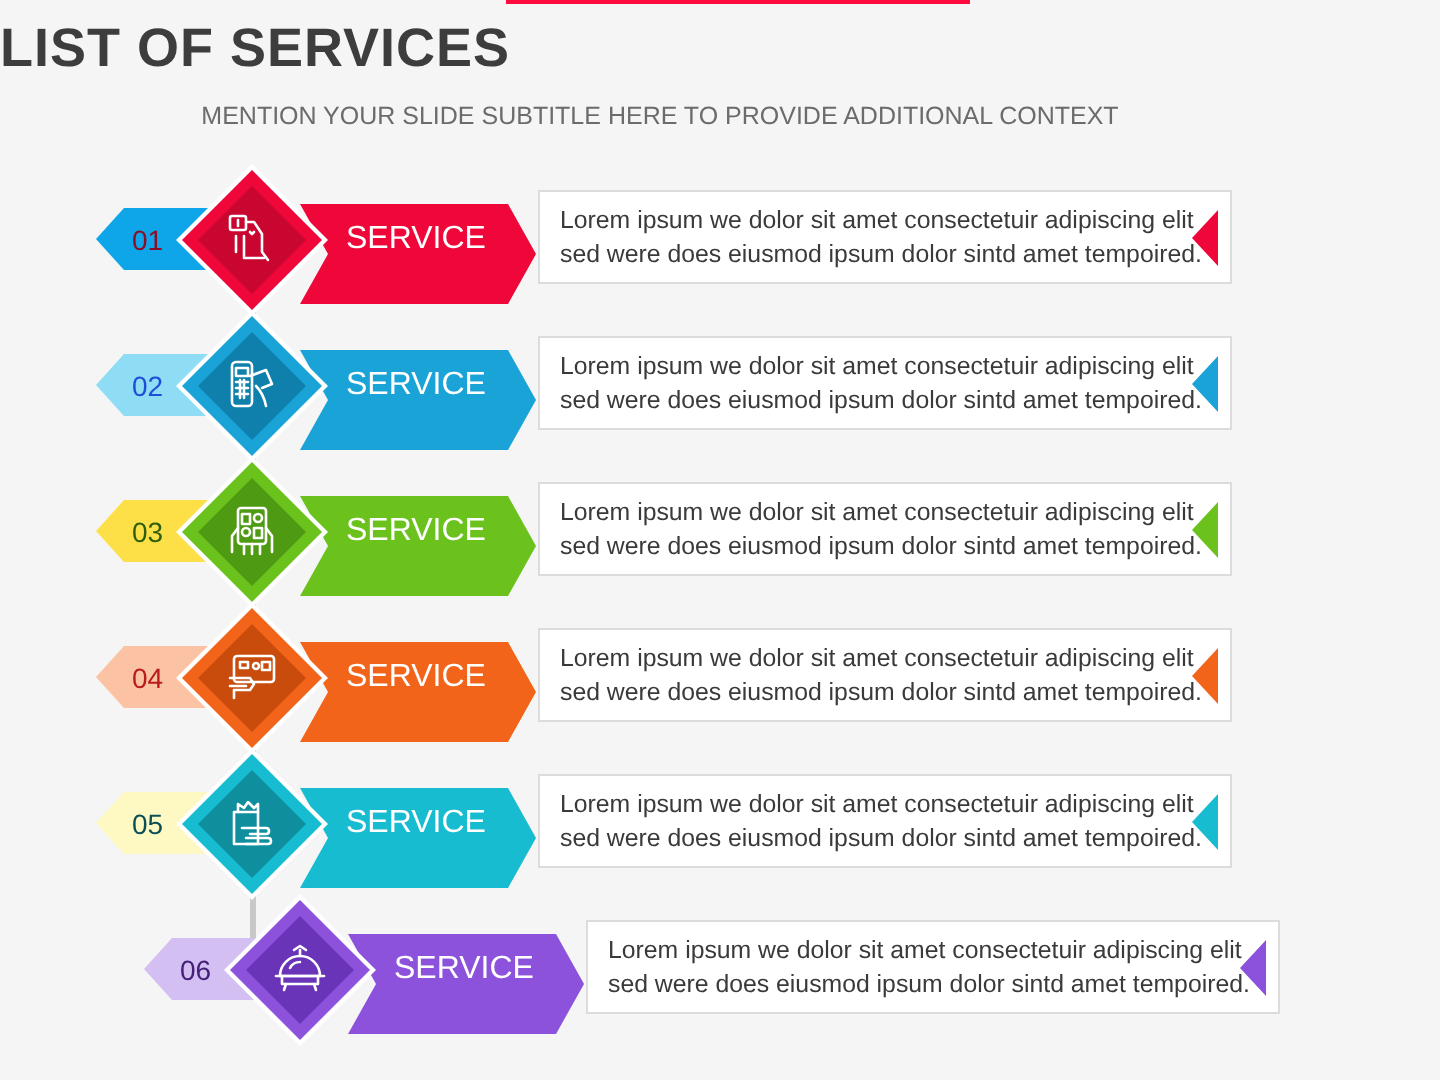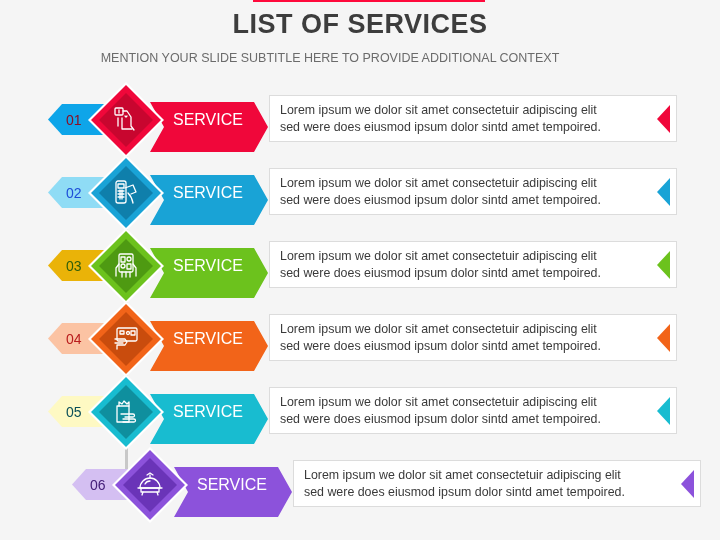--- a/index.html
+++ b/index.html
@@ -4,21 +4,21 @@
 <style>
   html, body { margin:0; padding:0; }
   body {
     width:720px; height:540px; overflow:hidden;
     background:#f5f5f5;
     font-family:"Liberation Sans", sans-serif;
     position:relative;
   }
   .top-bar { position:absolute; left:253px; top:0; width:232px; height:2px; background:#ff0a3c; }
   .title {
-    position:absolute; left:0; top:9px; width:720px; text-align:center;
+    position:absolute; left:0; top:9px; width:720px; 
     font-size:27px; font-weight:bold; color:#3d3d3d; letter-spacing:0.5px;
   }
   .subtitle {
     position:absolute; left:0; top:51px; width:660px; text-align:center;
     font-size:12.5px; color:#6b6b6b;
   }
   .connector { position:absolute; left:125px; width:3px; background:#c8c8c8; }
   .row { position:absolute; left:0; width:720px; height:74px; }
   .num-tag {
     position:absolute; left:48px; top:14px; width:60px; height:31px;
@@ -44,21 +44,21 @@
     position:absolute; left:112px; top:16px; width:28px; height:28px;
   }
   .svc {
     position:absolute; left:150px; top:12px; width:118px; height:50px;
     clip-path:polygon(0 0, calc(100% - 14px) 0, 100% 50%, calc(100% - 14px) 100%, 0 100%, 14px 50%);
   }
   .svc span {
     position:absolute; left:23px; top:9px; font-size:16px; color:#fff; font-weight:normal;
   }
   .card {
-    position:absolute; left:269px; top:5px; width:408px; height:47px;
+    position:absolute; left:269px; top:5px; width:347px; height:47px;
     background:#ffffff; border:1px solid #dcdcdc; box-sizing:border-box;
   }
   .card p {
     margin:0; position:absolute; left:10px; top:6px; width:370px;
     font-size:12.4px; line-height:16.5px; color:#3a3a3a;
   }
   .card .tri {
     position:absolute; right:6px; top:9px; width:13px; height:28px;
     clip-path:polygon(100% 0, 100% 100%, 0 50%);
   }
@@ -113,21 +113,21 @@
       <path d="M13 9l8-3 3 7-5 2"></path>
       <path d="M16 14c2 2 4 5 5 10"></path>
   </svg>
   <div class="card">
     <p><span>Lorem ipsum we dolor sit amet consectetuir adipiscing elit</span><br><span>sed were does eiusmod ipsum dolor sintd amet tempoired.</span></p>
     <div class="tri" style="background: rgb(25, 163, 214);"></div>
   </div>
 </div>
 
 <div class="row" style="top:236px;">
-  <div class="num-tag" style="background: #eab308;">
+  <div class="num-tag" style="background: #fde047;">
       <span style="color: rgb(47, 94, 10);">03</span>
     </div>
   <div class="svc" style="background: rgb(108, 194, 29);">
       <span>SERVICE</span>
     </div>
   <div class="diamond-white"></div>
   <div class="diamond" style="background: rgb(108, 194, 29);"></div>
   <div class="diamond-inner" style="background: rgb(78, 154, 18);"></div>
   <svg class="icon" viewBox="0 0 28 28" fill="none" stroke="#fff" stroke-width="1.3" stroke-linecap="round" stroke-linejoin="round">
     <rect x="7" y="2" width="14" height="18" rx="1.5"></rect>

